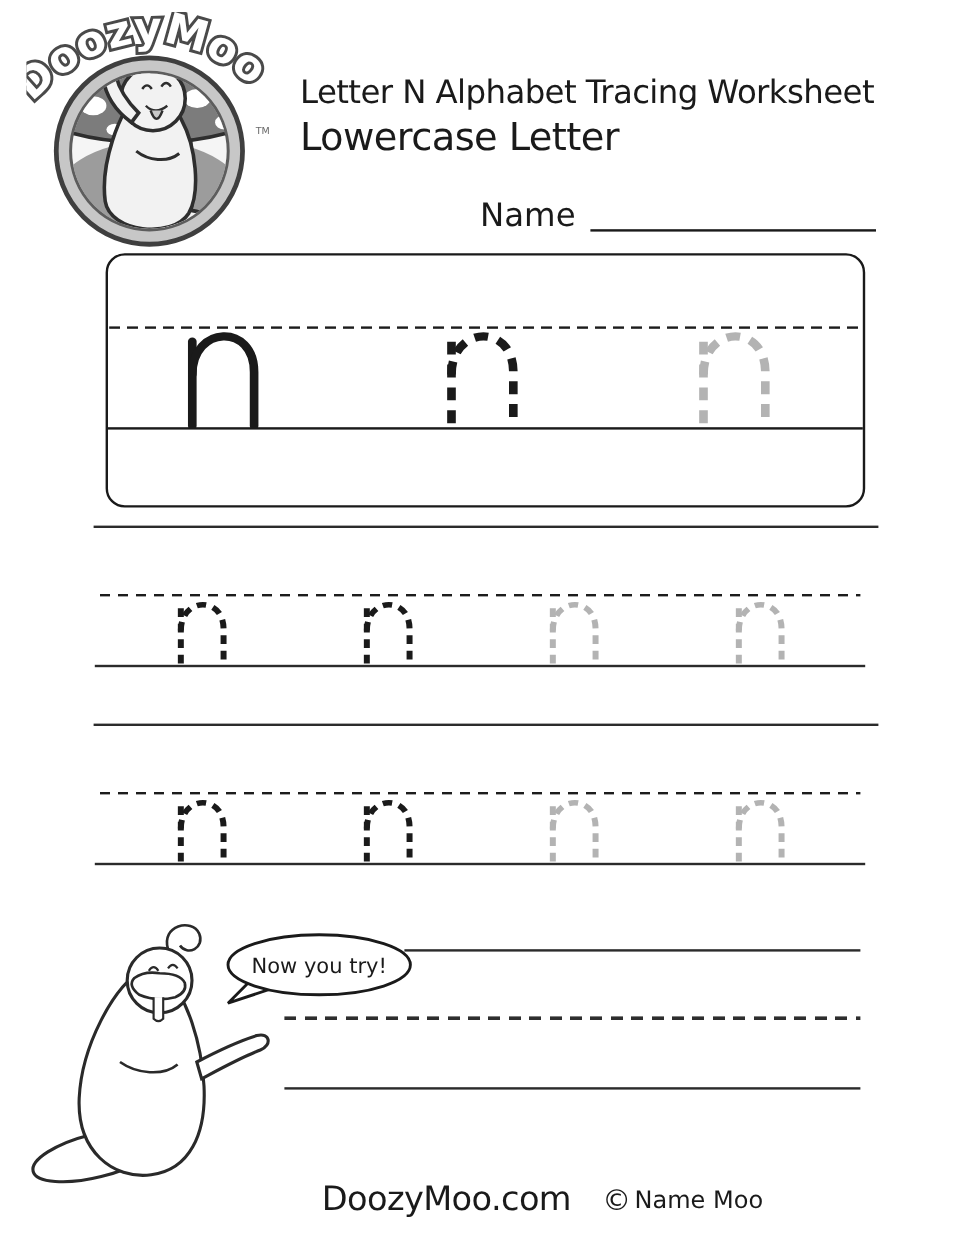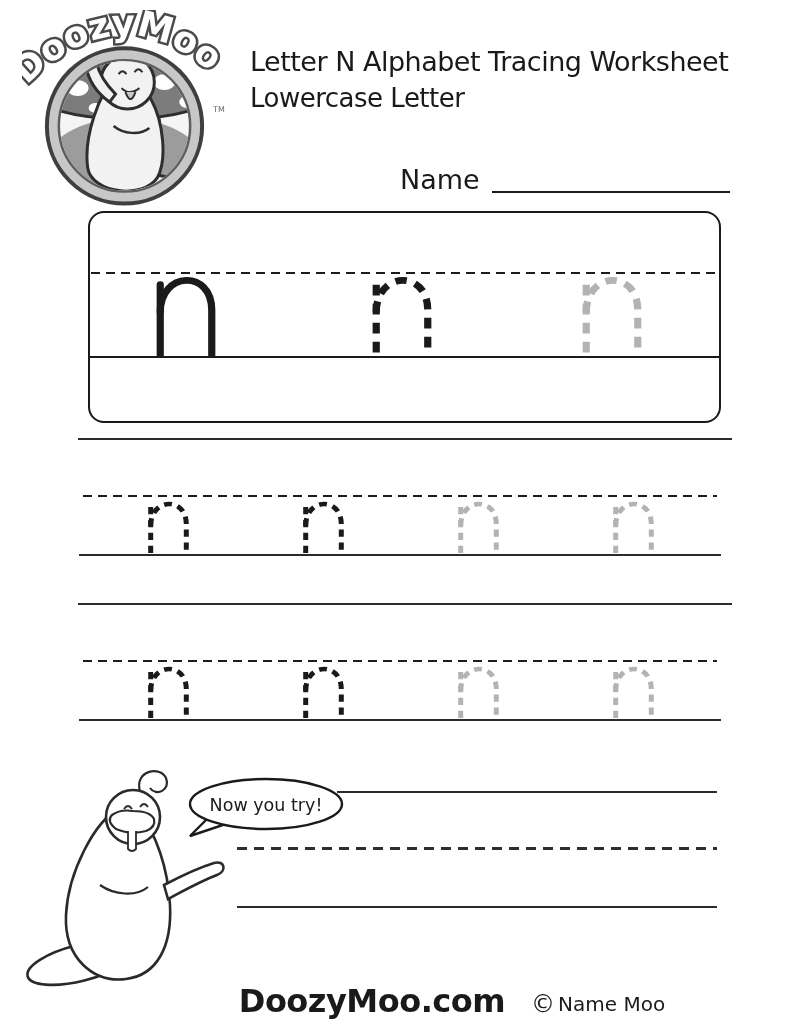--- a/index.html
+++ b/index.html
@@ -3,22 +3,22 @@
 <meta charset="utf-8">
 <style>
   html,body{margin:0;padding:0;background:#ffffff;}
   .page{
     position:relative;width:800px;height:1035px;background:#ffffff;overflow:hidden;
     font-family:"DejaVu Sans",sans-serif;color:#1a1a1a;
   }
   
   .logo-wrap{position:absolute;left:22px;top:10px;width:204px;height:198px;}
   .title-block{position:absolute;left:250px;top:44px;width:520px;line-height:36px;}
-  .title-line1{font-size:27px;white-space:nowrap;letter-spacing:-0.5px;}
-  .title-line2{font-size:26px;white-space:nowrap;letter-spacing:-0.5px;}
+  .title-line1{font-size:27px;white-space:nowrap;letter-spacing:-0.5px;margin-top:16px;}
+  .title-line2{font-size:32px;white-space:nowrap;letter-spacing:-0.5px;}
   .name-row{position:absolute;left:400px;top:164px;width:340px;height:34px;text-align:right;}
   .name-label{position:absolute;left:0;top:0;font-size:27px;}
   .name-line{position:absolute;left:92px;top:27px;width:238px;height:0;border-top:2.2px solid #1a1a1a;}
   
   .solid-line{position:absolute;height:0;border-top:2.5px solid #2b2b2b;}
   .dash-line{position:absolute;height:2.4px;background:repeating-linear-gradient(90deg,#1c1c1c 0 9px,transparent 9px 15px);}
   .dash-line.soft{background:repeating-linear-gradient(90deg,#2e2e2e 0 10px,transparent 10px 17px);height:2.8px;}
   
   .example-box{position:absolute;left:88px;top:211px;width:629px;height:208px;
     border:2.6px solid #1a1a1a;border-radius:16px;background:#fff;}
@@ -29,21 +29,21 @@
   .letter.big{top:273px;width:68px;height:84px;}
   .letter.small{width:47px;height:57px;}
   .row1 .letter.small{top:499px;}
   .row2 .letter.small{top:664px;}
   
   .bubble-svg{position:absolute;left:186px;top:776px;width:160px;height:64px;}
   .worm-wrap{position:absolute;left:20px;top:763px;width:218px;height:228px;}
   
   .footer{position:absolute;left:0;right:0;top:982px;display:flex;justify-content:center;
     align-items:baseline;gap:26px;transform:translateX(52px);}
-  .footer .site{font-size:32px;font-weight:bold;letter-spacing:-0.5px;}
+  .footer .site{font-size:28px;font-weight:normal;letter-spacing:-0.5px;}
   .footer .copy{font-size:20px;display:flex;align-items:center;gap:3px;}
   .footer .copy .sym{font-size:24px;}
 </style>
 </head>
 <body>
 
 <div class="page">
 
   <div class="logo-wrap">
     <svg viewBox="0 0 205 198" width="204" height="198">

